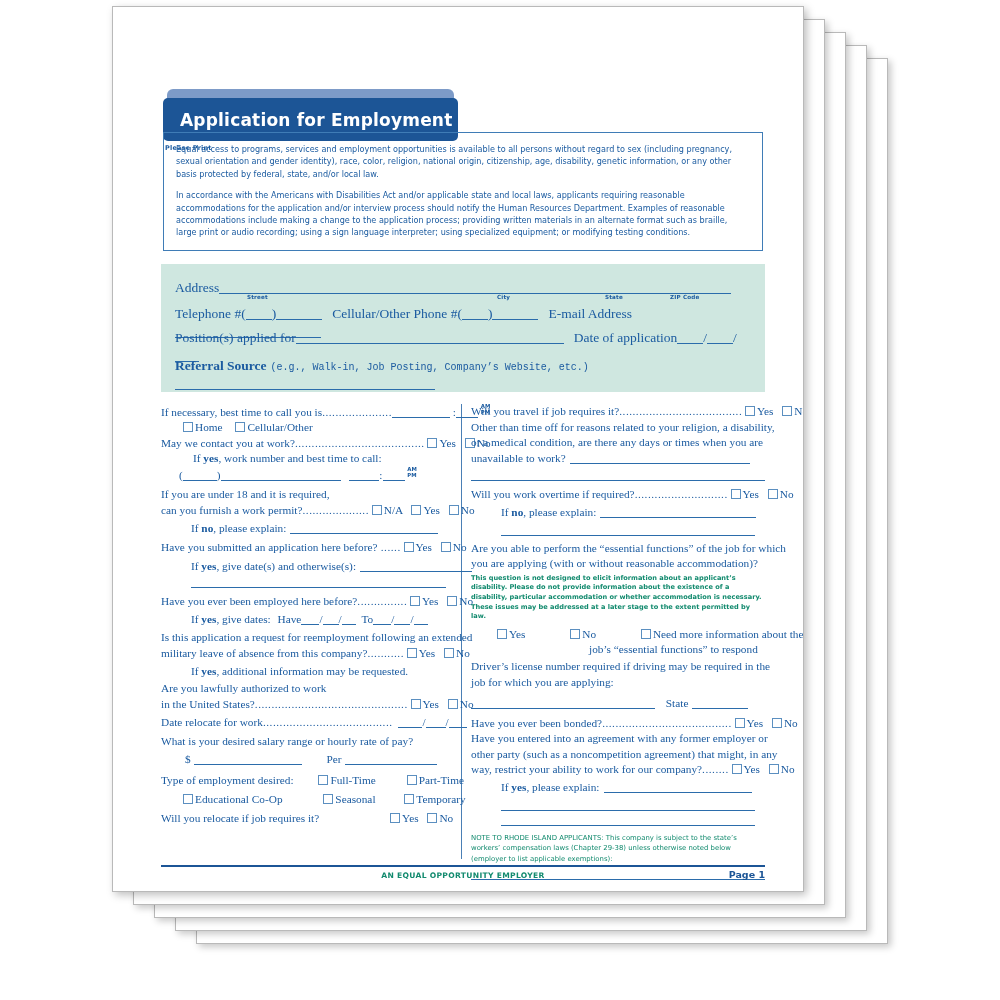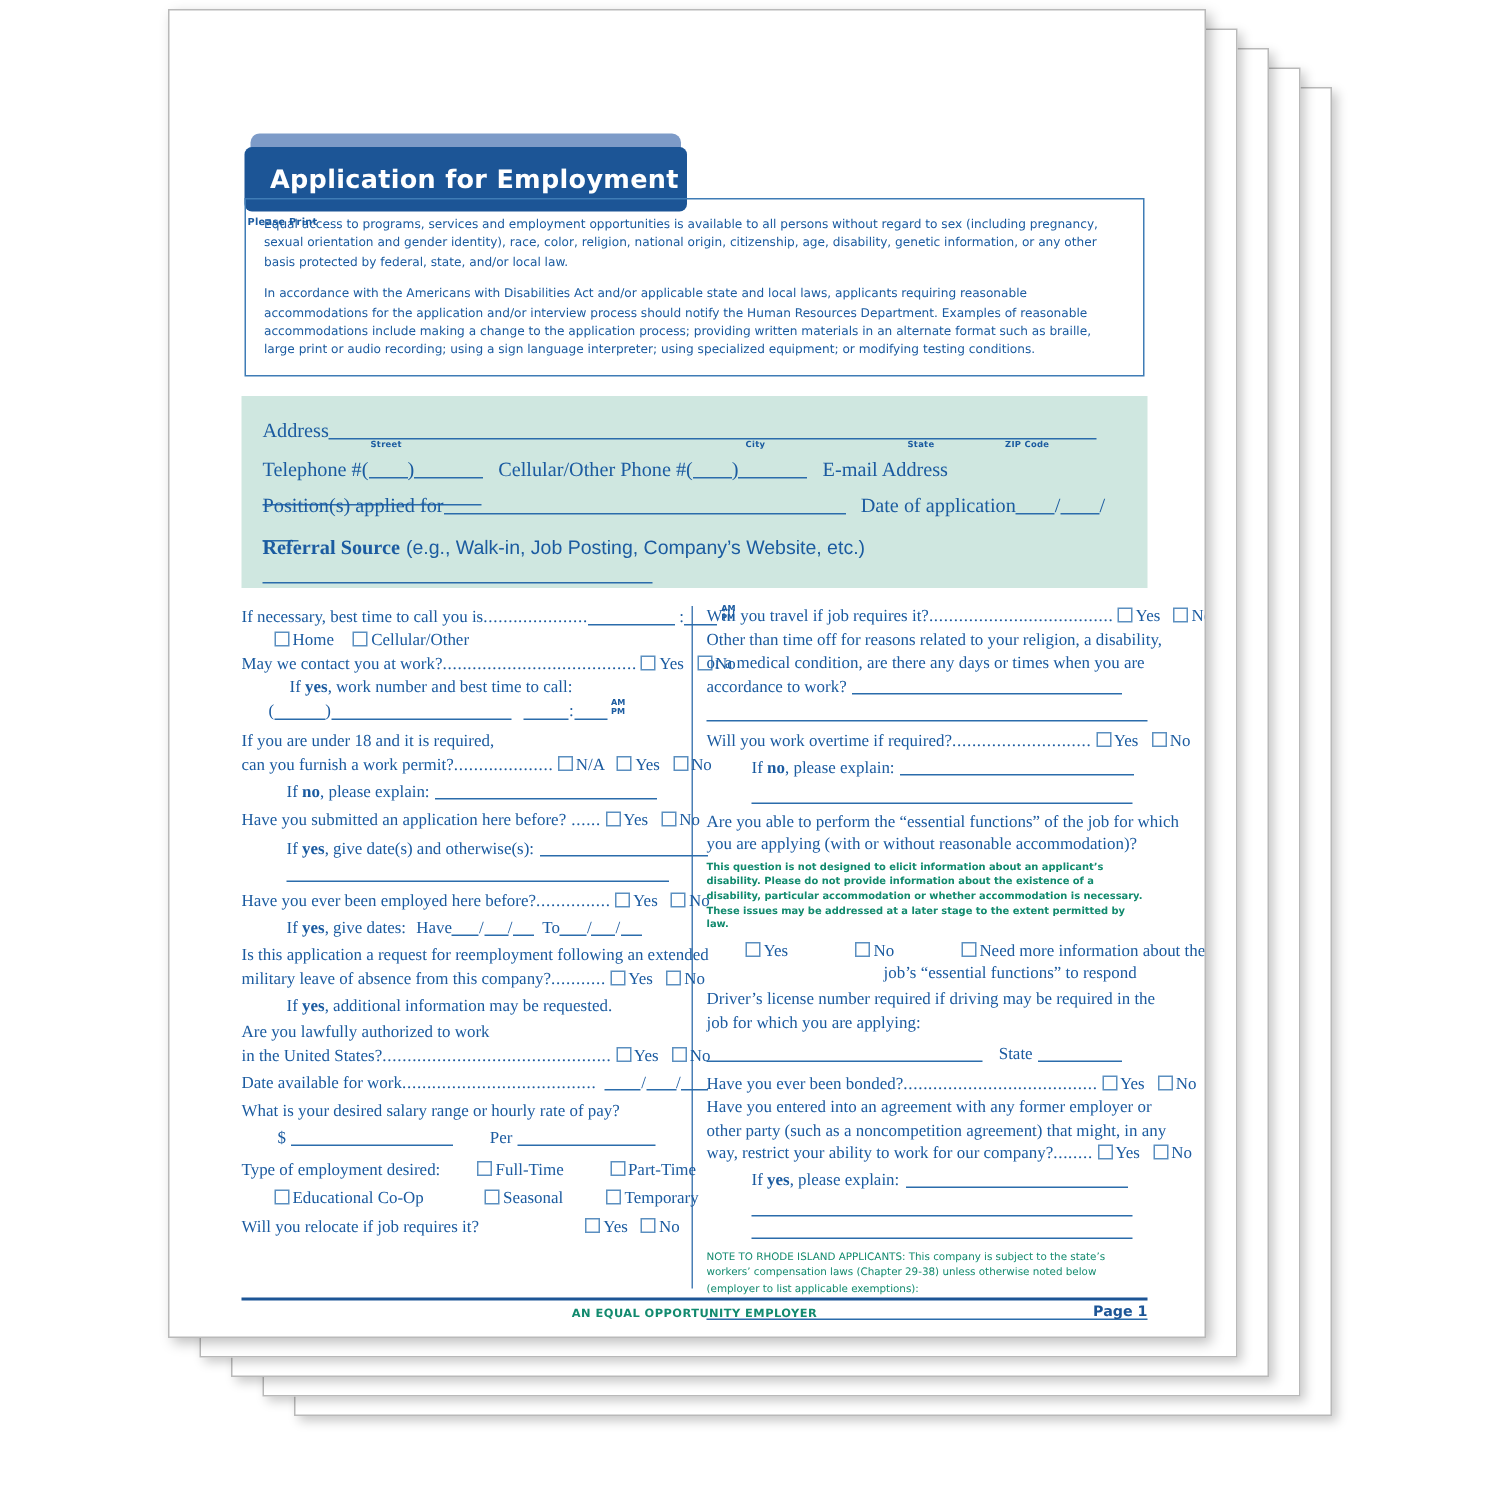--- a/index.html
+++ b/index.html
@@ -84,22 +84,22 @@
     white-space:nowrap;
   }
   .gl.b{font-weight:bold;}
   .tiny{
     position:absolute;
     font-family:"DejaVu Sans",sans-serif;
     font-size:5.6px;font-weight:bold;color:#1b5ba0;
     letter-spacing:.2px;
   }
   .italic-note{
-    font-family:Liberation Sans, sans-serif;
-    font-size:13px;color:#1b5ba0;
+    font-family:Liberation Mono, monospace;
+    font-size:10px;color:#1b5ba0;
   }
 
   
   .cols{
     position:absolute;left:48px;top:397px;width:604px;height:455px;
   }
   .colL{position:absolute;left:0;top:0;width:292px;}
   .colR{position:absolute;left:310px;top:0;width:294px;}
   .divider{
     position:absolute;left:300px;top:0;width:0;height:455px;
@@ -300,21 +300,21 @@
         </div>
 
         <div class="q" style="margin-top:2px;">Are you lawfully authorized to work</div>
         <div class="q">
           <span>in the United States?</span><span class="dots">..............................................</span>
           <span class="cb"></span><span>Yes</span>
           <span class="cb" style="margin-left:6px;"></span><span>No</span>
         </div>
 
         <div class="q" style="margin-top:3px;">
-          <span>Date available for work</span><span class="dots">.......................................</span>
+          <span>Date relocate for work</span><span class="dots">.......................................</span>
           <span class="ul" style="width:24px;margin-left:3px;"></span><span>/</span><span class="ul" style="width:20px;"></span><span>/</span><span class="ul" style="width:18px;"></span>
         </div>
 
         <div class="q" style="margin-top:3px;">What is your desired salary range or hourly rate of pay?</div>
 
         <div class="q" style="padding-left:24px;margin-top:3px;">
           <span>$</span><span class="ul" style="width:108px;margin-left:3px;"></span>
           <span style="margin-left:22px;">Per</span><span class="ul" style="width:92px;margin-left:3px;"></span>
         </div>
 
@@ -342,21 +342,21 @@
 
         <div class="q">
           <span>Will you travel if job requires it?</span><span class="dots">.....................................</span>
           <span class="cb"></span><span>Yes</span>
           <span class="cb" style="margin-left:6px;"></span><span>No</span>
         </div>
 
         <div class="q">Other than time off for reasons related to your religion, a disability,</div>
         <div class="q">or a medical condition, are there any days or times when you are</div>
         <div class="q">
-          <span>accordance to work?</span><span class="ul" style="width:180px;margin-left:4px;"></span>
+          <span>unavailable to work?</span><span class="ul" style="width:180px;margin-left:4px;"></span>
         </div>
         <div class="fullline" style="width:100%;margin-top:13px;"></div>
 
         <div class="q" style="margin-top:6px;">
           <span>Will you work overtime if required?</span><span class="dots">............................</span>
           <span class="cb"></span><span>Yes</span>
           <span class="cb" style="margin-left:6px;"></span><span>No</span>
         </div>
 
         <div class="q" style="padding-left:30px;margin-top:2px;">

